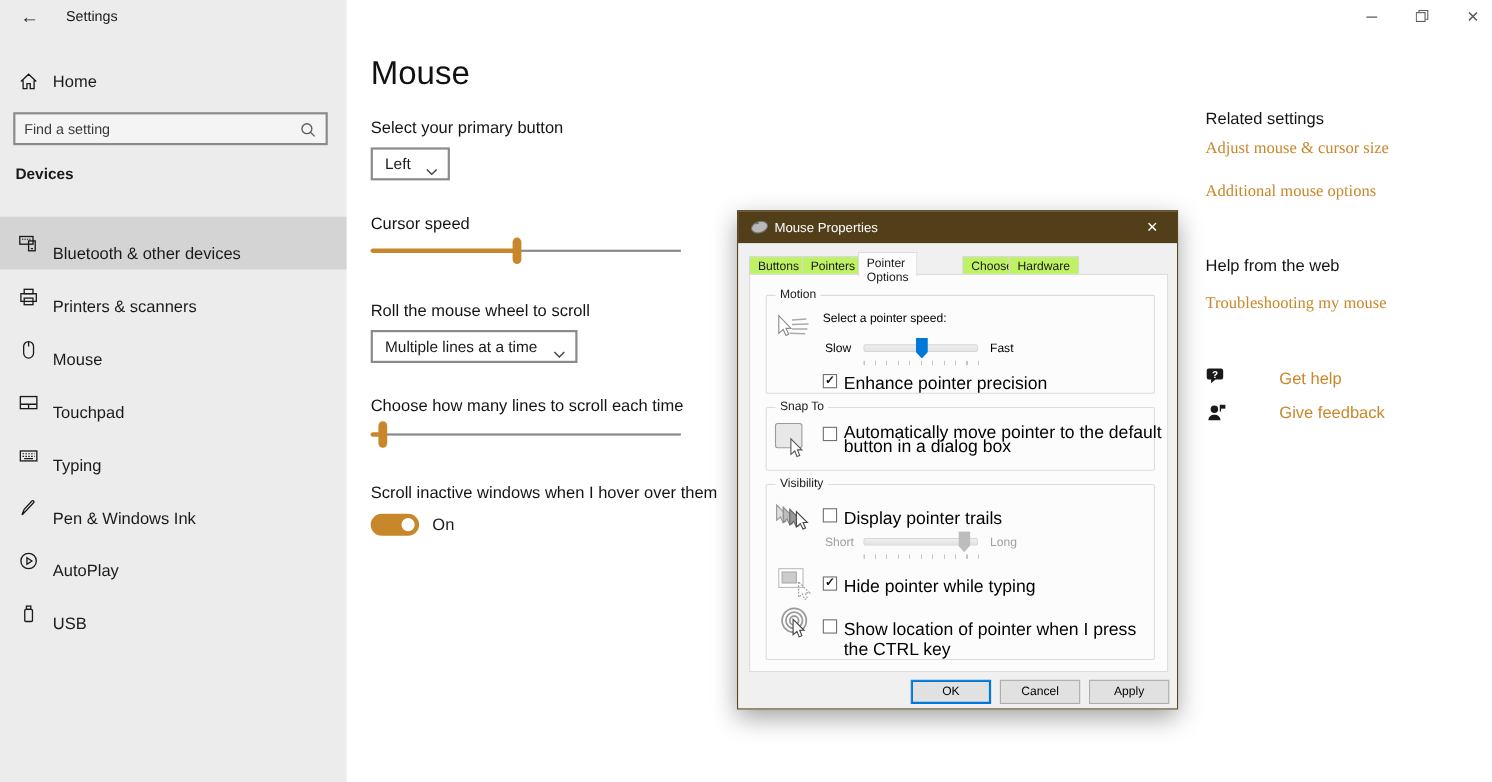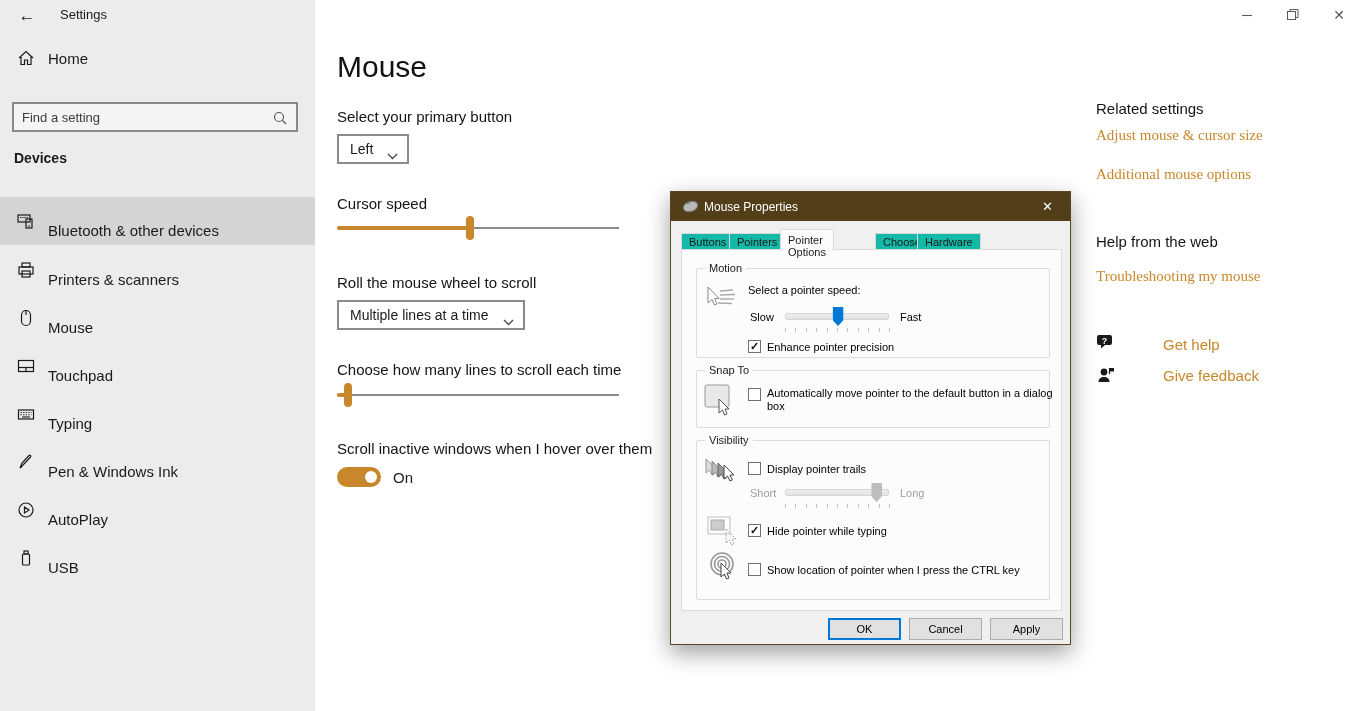--- a/index.html
+++ b/index.html
@@ -8,21 +8,21 @@
     position:relative; background:#ffffff; overflow:hidden;
     font-family:"Liberation Sans", sans-serif; color:#1a1a1a;
     --accent:#C8872B; --titlebar:#523F19; --blue:#0078D7;
   }
   .abs { position:absolute; }
 
   
   .sidebar { position:absolute; left:0; top:0; width:315px; height:711px; background:#ECECEC; }
   .back-btn { position:absolute; left:12px; top:4px; width:30px; height:24px; font-size:17px; color:#1a1a1a; display:flex; align-items:center; justify-content:center; cursor:default; }
   .app-title { position:absolute; left:60px; top:7px; font-size:13px; }
-  .home-row { position:absolute; left:0; top:40px; width:315px; height:36px; }
+  .home-row { position:absolute; left:0; top:56px; width:315px; height:36px; }
   .home-row .nav-ic { position:absolute; left:16px; top:8px; }
   .home-row .lbl { position:absolute; left:48px; top:10px; font-size:15px; }
   .searchbox { position:absolute; left:12px; top:102px; width:286px; height:30px; background:#F4F4F4; border:2px solid #8A8A8A; }
   .searchbox input { position:absolute; left:8px; top:0; width:240px; height:26px; border:none; outline:none; background:transparent; font-family:"Liberation Sans",sans-serif; font-size:13px; color:#1a1a1a; }
   .searchbox input::placeholder { color:#3b3b3b; opacity:1; }
   .search-ic { position:absolute; right:8px; top:6px; }
   .section-head { position:absolute; left:14px; top:150px; font-size:14px; font-weight:bold; }
   .nav-item { position:absolute; left:0; width:315px; height:48px; font-size:15px; }
   .nav-item.selected { background:#D4D4D4; }
   .nav-item .nav-ic { position:absolute; left:16px; top:14px; }
@@ -53,37 +53,37 @@
   .help-row-ic { position:absolute; left:1096px; }
   .help-row-lbl { position:absolute; left:1128px; font-size:15px; color:var(--accent); cursor:pointer;margin-left:35px; }
 
   
   .dialog { position:absolute; left:670px; top:191px; width:401px; height:454px; background:#F0F0F0; border:1px solid #5A4620; box-shadow:0 8px 22px rgba(0,0,0,0.38); font-size:11px;text-decoration:underline; }
   .dlg-titlebar { position:absolute; left:0; top:0; right:0; height:29px; background:var(--titlebar); }
   .dlg-title { position:absolute; left:33px; top:8px; color:#fff; font-size:12px; }
   .dlg-ico { position:absolute; left:11px; top:8px; }
   .dlg-close { position:absolute; right:0; top:0; width:45px; height:29px; color:#fff; font-size:13px; display:flex; align-items:center; justify-content:center; }
   .tabs { position:absolute; left:10px; top:37px; height:21px; }
-  .tab { position:absolute; top:4px; height:17px; background:#14b8a6; border:1px solid #D9D9D9; border-bottom:none; padding:2px 7px 0 7px; font-size:11px; }
+  .tab { position:absolute; top:4px; height:17px; background:#bef264; border:1px solid #D9D9D9; border-bottom:none; padding:2px 7px 0 7px; font-size:11px; }
   .tab.active { top:0; height:22px; background:#FCFCFC; border:1px solid #DCDCDC; border-bottom:none; padding-top:4px; z-index:3; }
   .tab-panel { position:absolute; left:10px; top:57px; width:381px; height:362px; background:#FCFCFC; border:1px solid #DCDCDC; z-index:1; }
 
   .groupbox { position:absolute; left:14px; width:354px; border:1px solid #DCDCDC; border-radius:2px; }
   .groupbox .gb-label { position:absolute; top:-7px; left:8px; background:#FCFCFC; padding:0 4px; font-size:11px; color:#1a1a1a; }
 
   .dlg-text { position:absolute; font-size:11px; color:#000; }
   .dlg-text.disabled { color:#9E9E9E; }
 
   .cls-track { position:absolute; width:104px; height:7px; background:linear-gradient(#EFEFEF,#E2E2E2); border:1px solid #D6D6D6; border-radius:2px; }
   .cls-thumb { position:absolute; width:11px; height:19px; background:var(--blue); clip-path:polygon(0 0,100% 0,100% 68%,50% 100%,0 68%); transform:translateX(-50%); }
   .cls-thumb.disabled { background:#BDBDBD; }
   .ticks { position:absolute; width:106px; height:4px; background:repeating-linear-gradient(90deg,#C4C4C4 0 1px,transparent 1px 10.4px); }
 
   .cb { position:absolute; width:13px; height:13px; background:#fff; border:1px solid #707070; font-size:11px; font-weight:bold; line-height:11px; text-align:center; color:#111; }
-  .cb-label { position:absolute; font-size:11px; color:#000; }
+  .cb-label { position:absolute; font-size:16px; color:#000; }
 
   .dlg-btn { position:absolute; top:426px; width:73px; height:22px; background:#E1E1E1; border:1px solid #ADADAD; font-size:11px; display:flex; align-items:center; justify-content:center; font-family:"Liberation Sans",sans-serif; }
   .dlg-btn.default { border:1px solid var(--blue); box-shadow:inset 0 0 0 1px var(--blue);text-align:right; }
 
   .ic-stroke { stroke:#1a1a1a; fill:none; stroke-width:1.2; }
 </style>
 </head>
 <body style="--accent: #C8872B; --titlebar: #523F19; --blue: #0078D7;">
 
 <div class="sidebar">

